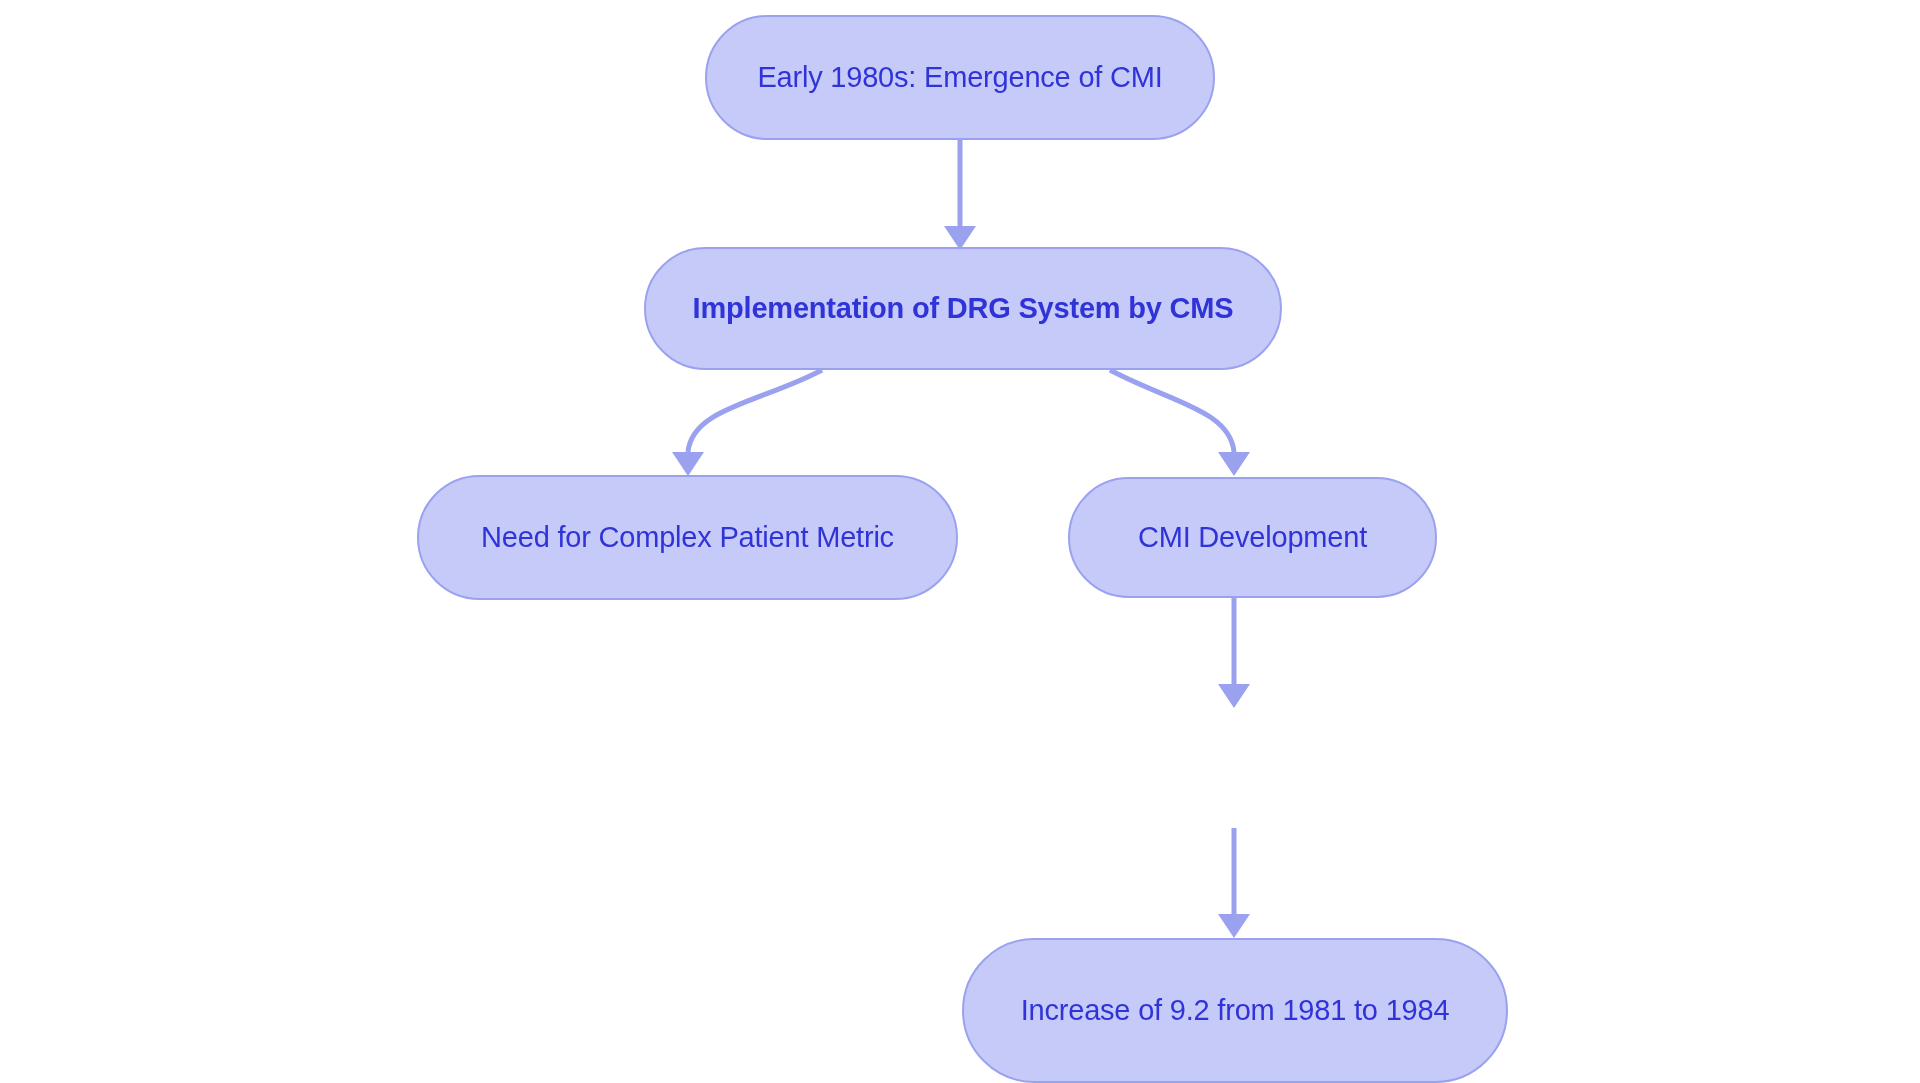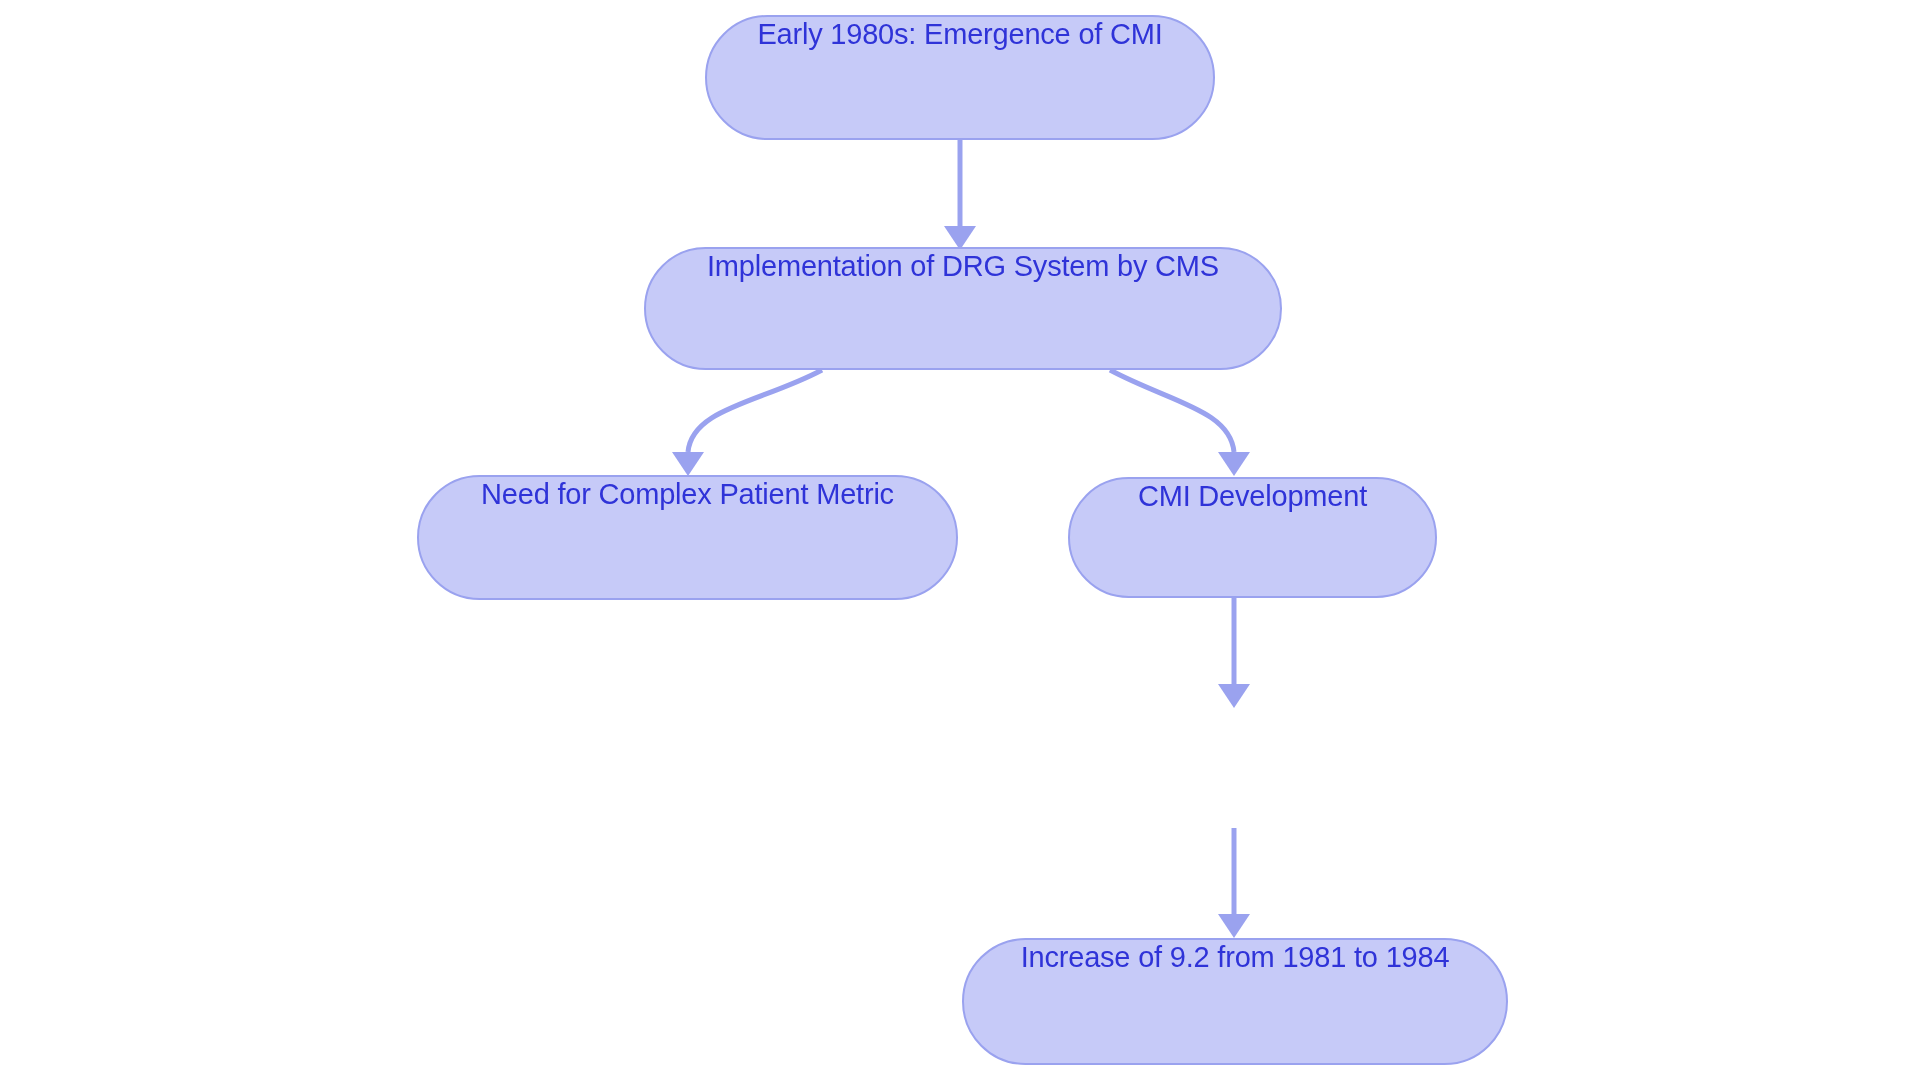--- a/index.html
+++ b/index.html
@@ -26,20 +26,21 @@
     height: 1083px;
     pointer-events: none;
   }
   .flow-node {
     position: absolute;
     box-sizing: border-box;
     background: #c6caf8;
     border: 2px solid #9aa2ef;
     border-radius: 999px;
     display: flex;
+    align-items: center;
     justify-content: center;
     text-align: center;
     color: #2f33d8;
     font-family: "Liberation Sans", sans-serif;
     font-size: 29px;
     font-weight: 400;
     letter-spacing: -0.2px;
     line-height: 1.2;
     padding: 0 26px;
     white-space: nowrap;
@@ -78,30 +79,30 @@
     <g>
       <path d="M 1234 828 L 1234 916" fill="none" stroke="#9aa2ef" stroke-width="5"></path>
       <polygon points="1218,914 1250,914 1234,938" fill="#9aa2ef"></polygon>
     </g>
   </svg>
 
   <div class="flow-node" id="node-n1" style="left: 705px; top: 15px; width: 510px; height: 125px; background: rgb(198, 202, 248); border-color: rgb(154, 162, 239); color: rgb(47, 51, 216);">
     <span class="node-label">Early 1980s: Emergence of CMI</span>
   </div>
 
-  <div class="flow-node" id="node-n2" style="left: 644px; top: 247px; width: 638px; height: 123px; background: rgb(198, 202, 248); border-color: rgb(154, 162, 239); color: rgb(47, 51, 216);">
+  <div class="flow-node" id="node-n2" style="left: 644px; top: 247px; width: 638px; height: 123px; background: rgb(198, 202, 248); border-color: rgb(154, 162, 239); color: rgb(47, 51, 216); font-weight: bold;">
     <span class="node-label">Implementation of DRG System by CMS</span>
   </div>
 
   <div class="flow-node" id="node-n3" style="left: 417px; top: 475px; width: 541px; height: 125px; background: rgb(198, 202, 248); border-color: rgb(154, 162, 239); color: rgb(47, 51, 216);">
     <span class="node-label">Need for Complex Patient Metric</span>
   </div>
 
   <div class="flow-node" id="node-n4" style="left: 1068px; top: 477px; width: 369px; height: 121px; background: rgb(198, 202, 248); border-color: rgb(154, 162, 239); color: rgb(47, 51, 216);">
     <span class="node-label">CMI Development</span>
   </div>
 
 
-  <div class="flow-node" id="node-n6" style="left: 962px; top: 938px; width: 546px; height: 127px; background: rgb(198, 202, 248); border-color: rgb(154, 162, 239); color: rgb(47, 51, 216);">
+  <div class="flow-node" id="node-n6" style="left: 962px; top: 938px; width: 546px; height: 145px; background: rgb(198, 202, 248); border-color: rgb(154, 162, 239); color: rgb(47, 51, 216);">
     <span class="node-label">Increase of 9.2 from 1981 to 1984</span>
   </div>
 
 </div>
 
 </body></html>

